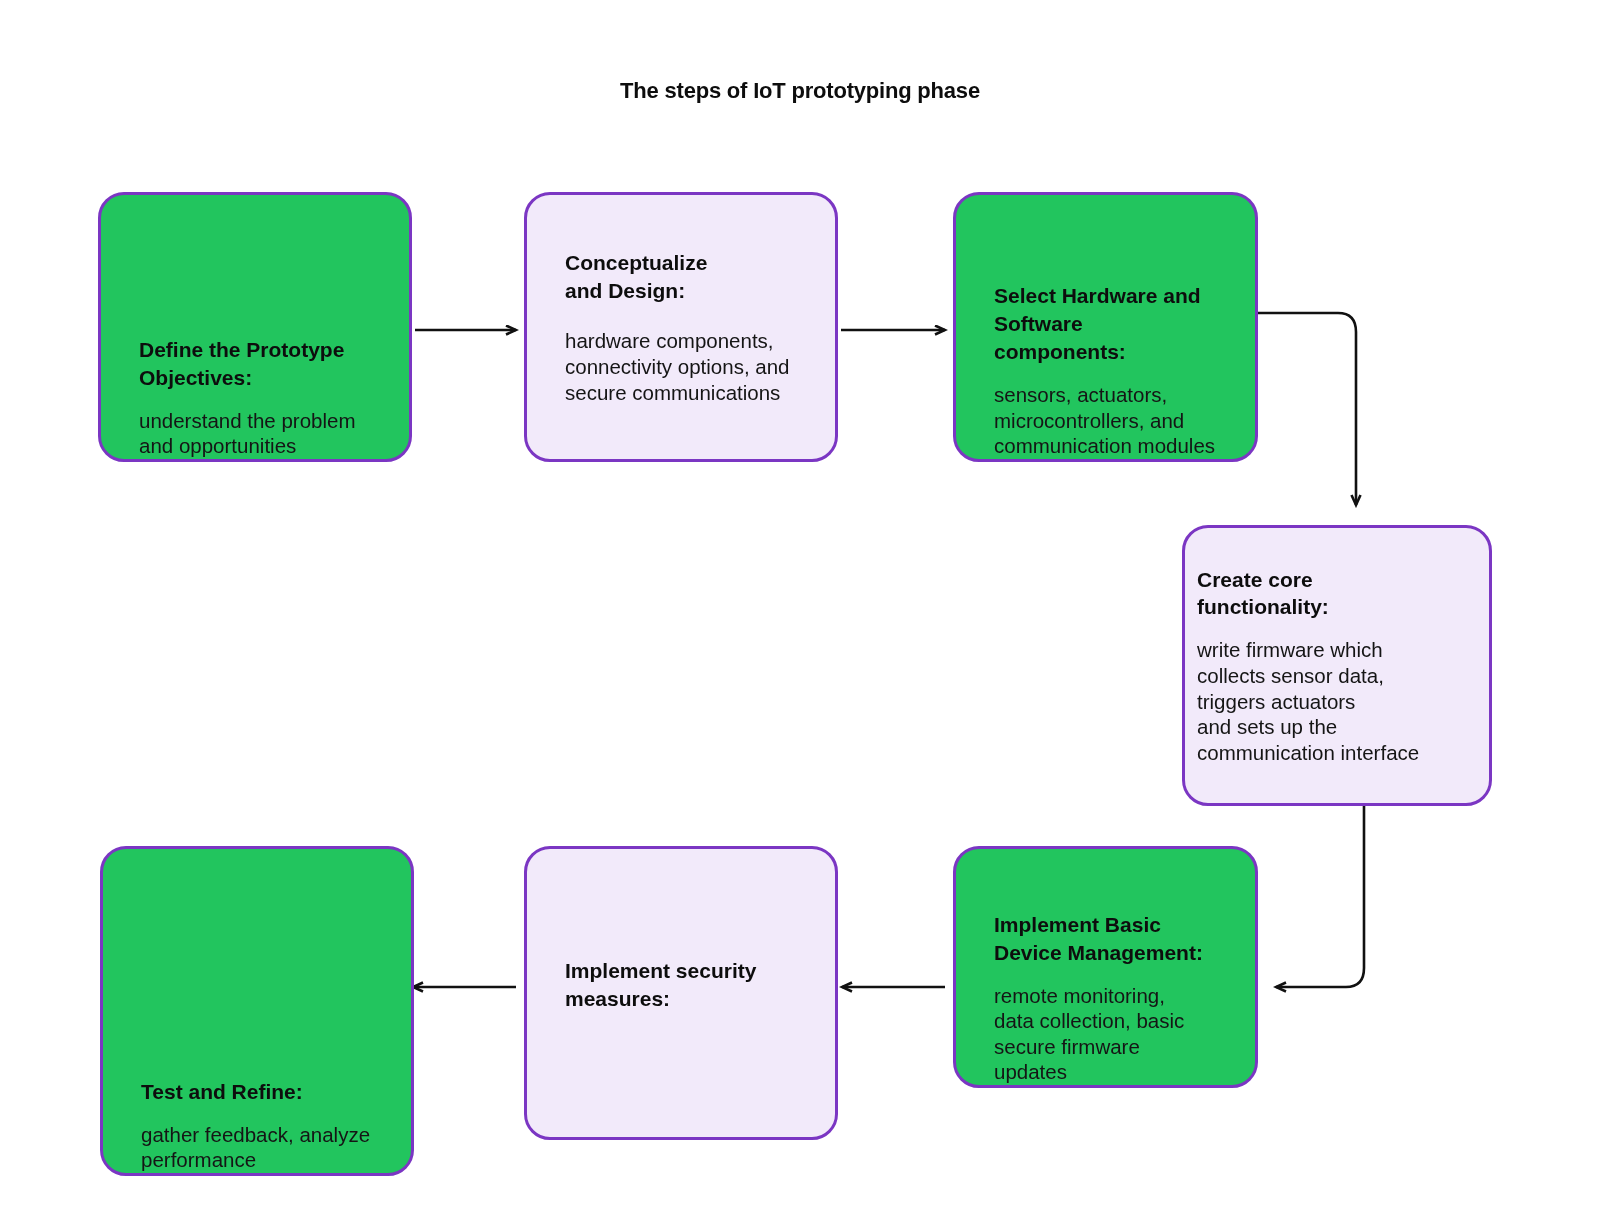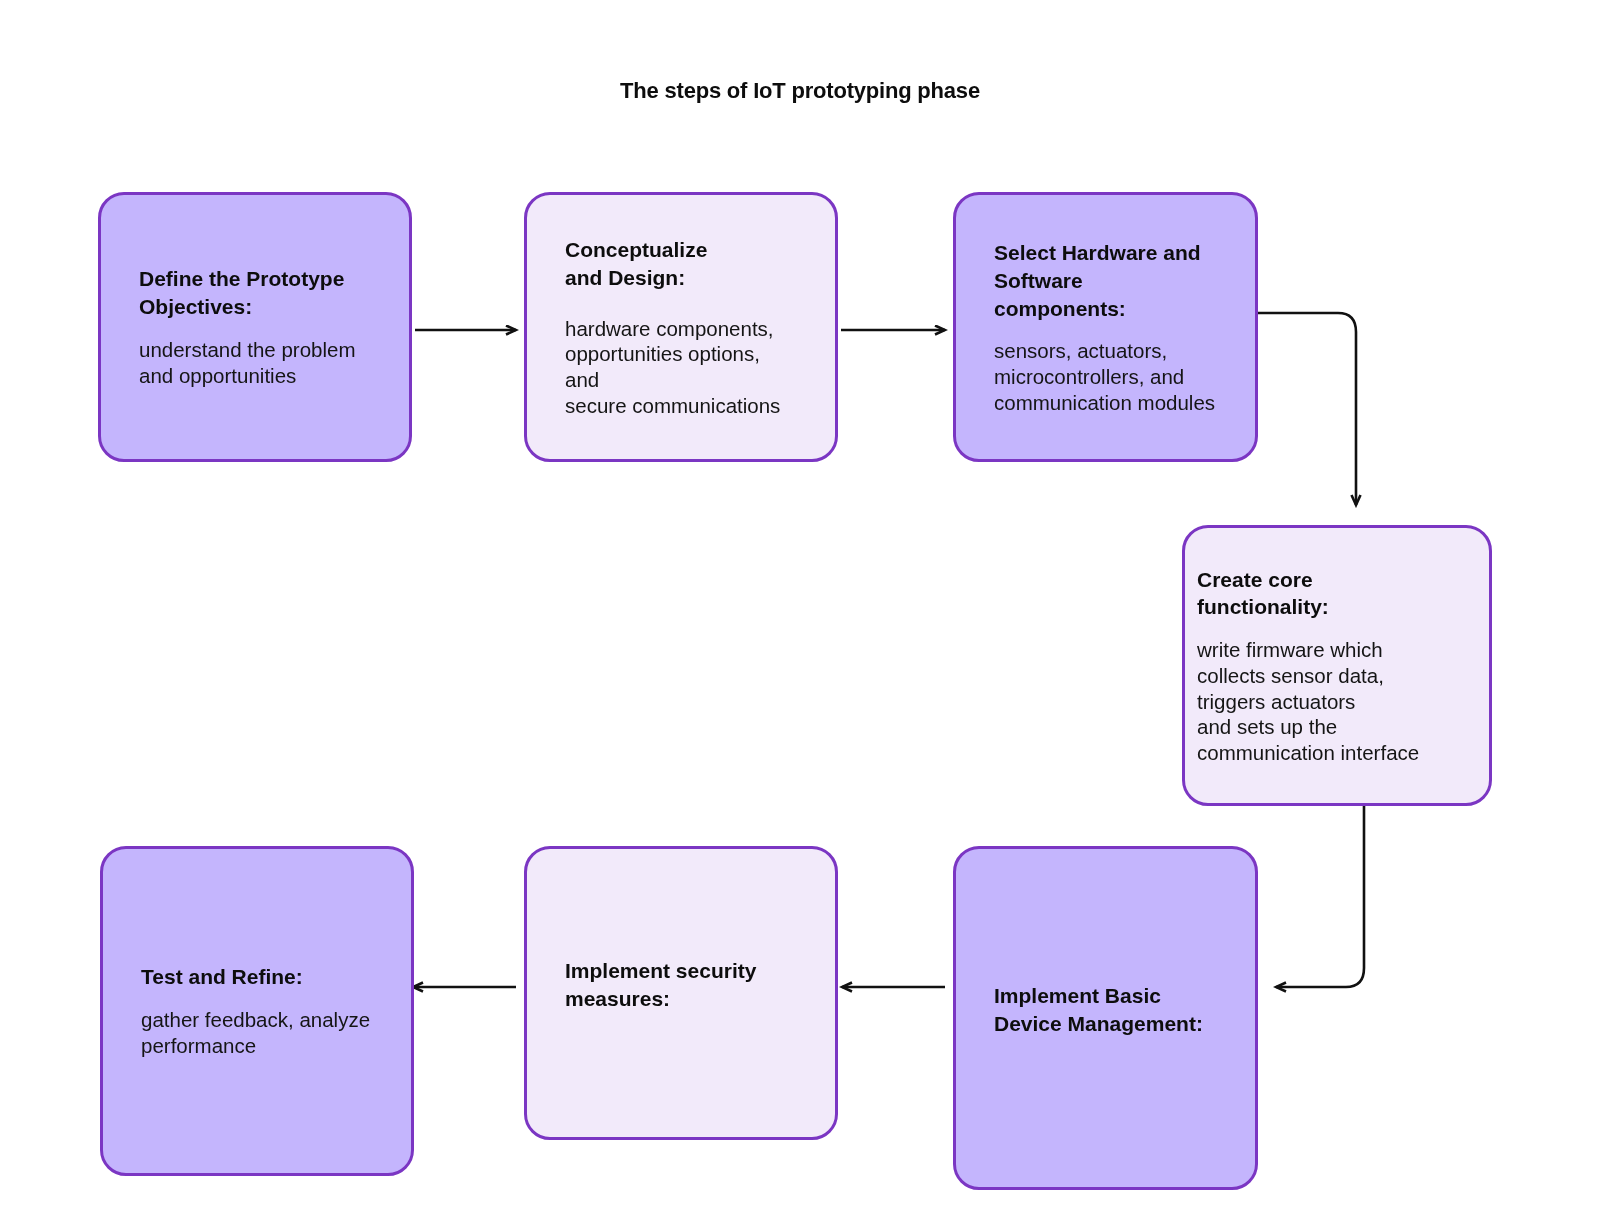--- a/index.html
+++ b/index.html
@@ -32,21 +32,21 @@
   .node {
     position: absolute;
     box-sizing: border-box;
     border: 3px solid #7b36c3;
     border-radius: 26px;
     display: flex;
     flex-direction: column;
     justify-content: center;
     padding: 0 38px;
   }
-  .node.filled { background: #c4b5fd; }
+  .node.filled { background: #22c55e; justify-content: flex-end; }
   .node.light  { background: #f2eafa; }
   .node-title {
     font-size: 21px;
     font-weight: bold;
     line-height: 1.33;
     color: #0d0d0d;
     white-space: pre-line;
     margin-bottom: 16px;
   }
   .node-body {
@@ -107,21 +107,21 @@
     <div class="node-title">Define the Prototype
 Objectives:</div>
     <div class="node-body">understand  the problem
 and opportunities</div>
   </div>
 
   <div class="node light" id="n1" style="left:524px; top:192px; width:314px; height:270px;gap:8px;">
     <div class="node-title">Conceptualize
 and Design:</div>
     <div class="node-body">hardware components,
-opportunities options, and
+connectivity options, and
 secure communications</div>
   </div>
 
   <div class="node filled" id="n2" style="left:953px; top:192px; width:305px; height:270px;">
     <div class="node-title">Select Hardware and
 Software components:</div>
     <div class="node-body">sensors, actuators,
 microcontrollers, and
 communication modules</div>
   </div>
@@ -129,23 +129,26 @@
   <div class="node light" id="n3" style="left:1182px; top:525px; width:310px; height:281px;padding-left:12px;">
     <div class="node-title">Create core
 functionality:</div>
     <div class="node-body">write firmware which
 collects sensor data,
 triggers actuators
 and sets up the
 communication interface</div>
   </div>
 
-  <div class="node filled" id="n4" style="left:953px; top:846px; width:305px; height:344px;">
+  <div class="node filled" id="n4" style="left:953px; top:846px; width:305px; height:242px;">
     <div class="node-title">Implement Basic
 Device Management:</div>
+    <div class="node-body">remote monitoring,
+data collection, basic
+secure firmware updates</div>
   </div>
 
   <div class="node light" id="n5" style="left:524px; top:846px; width:314px; height:294px;">
     <div class="node-title">Implement security
 measures:</div>
   </div>
 
   <div class="node filled" id="n6" style="left:100px; top:846px; width:314px; height:330px;">
     <div class="node-title">Test and Refine:</div>
     <div class="node-body">gather feedback, analyze

